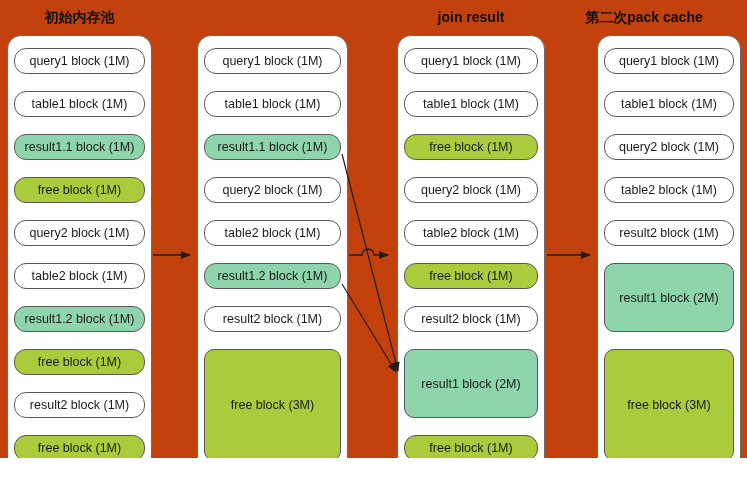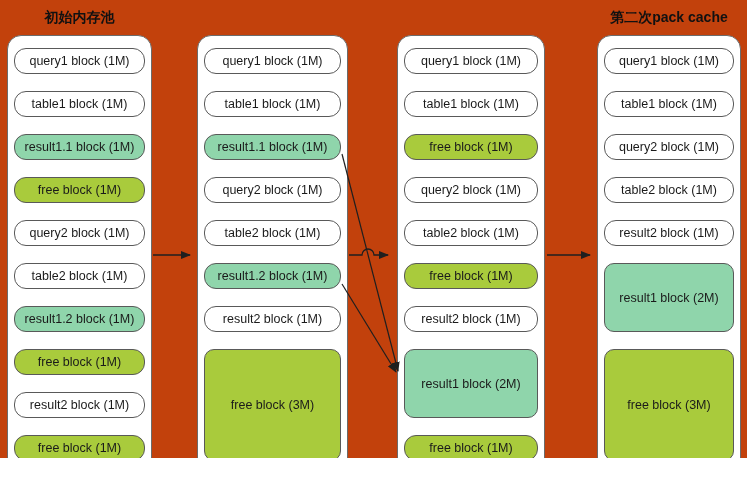--- a/index.html
+++ b/index.html
@@ -21,21 +21,22 @@
     font-size:12.5px;color:#1a1a1a;white-space:nowrap;
   }
   svg.arrows{position:absolute;left:0;top:0;pointer-events:none;}
 </style>
 </head>
 <body>
 
 <div class="canvas">
 
   <div class="col-title" style="left:7px;width:145px;">初始内存池</div>
-  <div class="col-title" style="left:597px;width:144px;">第二次pack cache</div>
+  <div class="col-title" style="left:397px;width:148px;">join result</div>
+  <div class="col-title" style="left:572px;width:144px;">第二次pack cache</div>
 
   <div class="container" id="col-0" style="left:7px;width:145px;">
       <div class="block" style="left: 6px; right: 6px; top: 12px; height: 26px; background: rgb(255, 255, 255); border-color: rgb(89, 89, 89); color: rgb(26, 26, 26); border-radius: 12px;">query1 block (1M)</div>
       <div class="block" style="left: 6px; right: 6px; top: 55px; height: 26px; background: rgb(255, 255, 255); border-color: rgb(89, 89, 89); color: rgb(26, 26, 26); border-radius: 12px;">table1 block (1M)</div>
       <div class="block" style="left: 6px; right: 6px; top: 98px; height: 26px; background: rgb(143, 213, 171); border-color: rgb(89, 89, 89); color: rgb(26, 26, 26); border-radius: 12px;">result1.1 block (1M)</div>
       <div class="block" style="left: 6px; right: 6px; top: 141px; height: 26px; background: rgb(169, 203, 60); border-color: rgb(89, 89, 89); color: rgb(26, 26, 26); border-radius: 12px;">free block (1M)</div>
       <div class="block" style="left: 6px; right: 6px; top: 184px; height: 26px; background: rgb(255, 255, 255); border-color: rgb(89, 89, 89); color: rgb(26, 26, 26); border-radius: 12px;">query2 block (1M)</div>
       <div class="block" style="left: 6px; right: 6px; top: 227px; height: 26px; background: rgb(255, 255, 255); border-color: rgb(89, 89, 89); color: rgb(26, 26, 26); border-radius: 12px;">table2 block (1M)</div>
       <div class="block" style="left: 6px; right: 6px; top: 270px; height: 26px; background: rgb(143, 213, 171); border-color: rgb(89, 89, 89); color: rgb(26, 26, 26); border-radius: 12px;">result1.2 block (1M)</div>
       <div class="block" style="left: 6px; right: 6px; top: 313px; height: 26px; background: rgb(169, 203, 60); border-color: rgb(89, 89, 89); color: rgb(26, 26, 26); border-radius: 12px;">free block (1M)</div>

